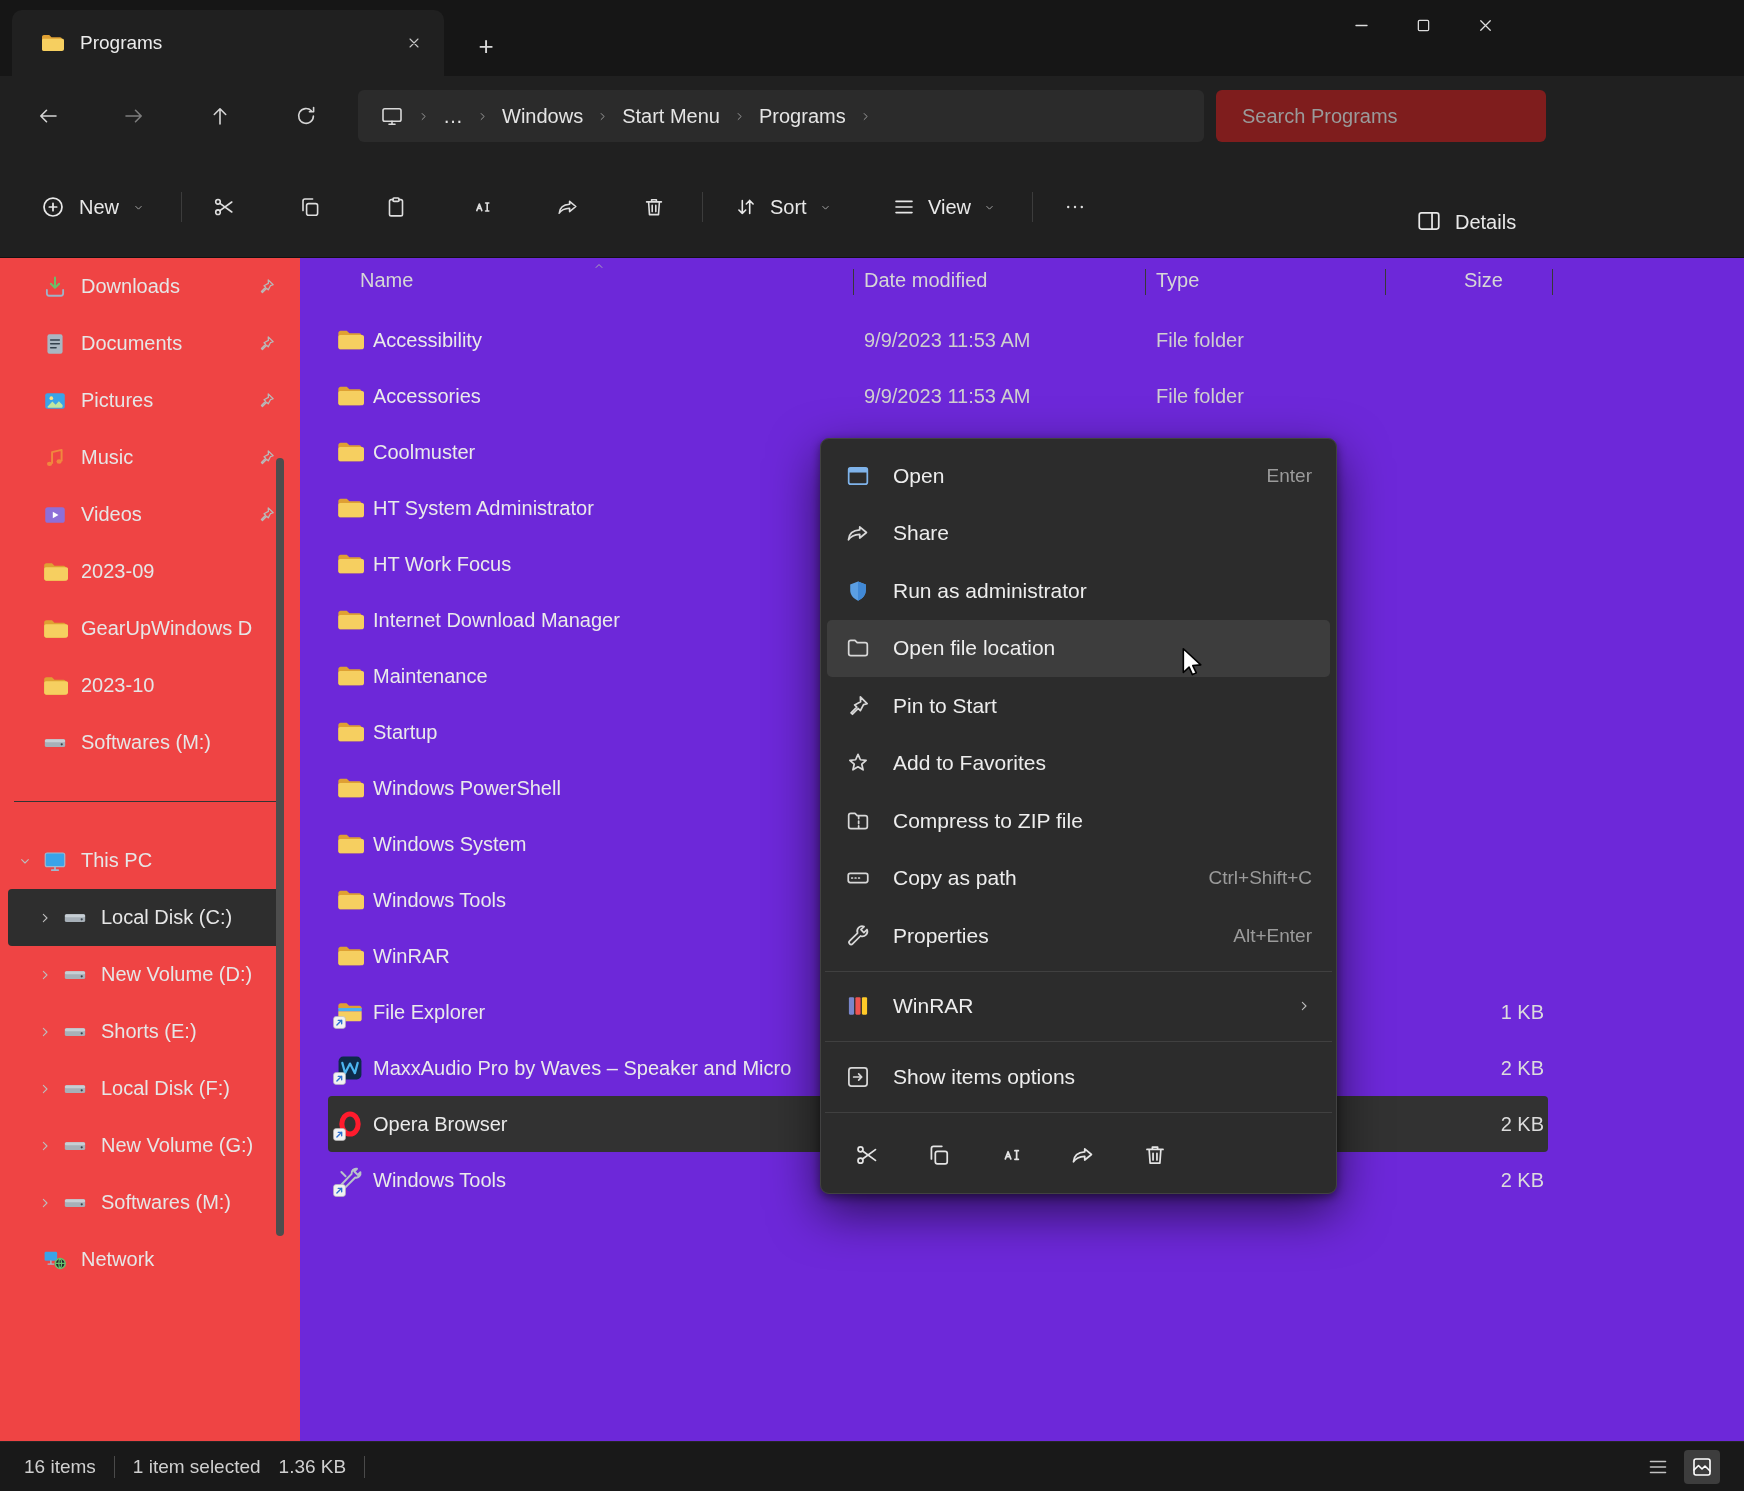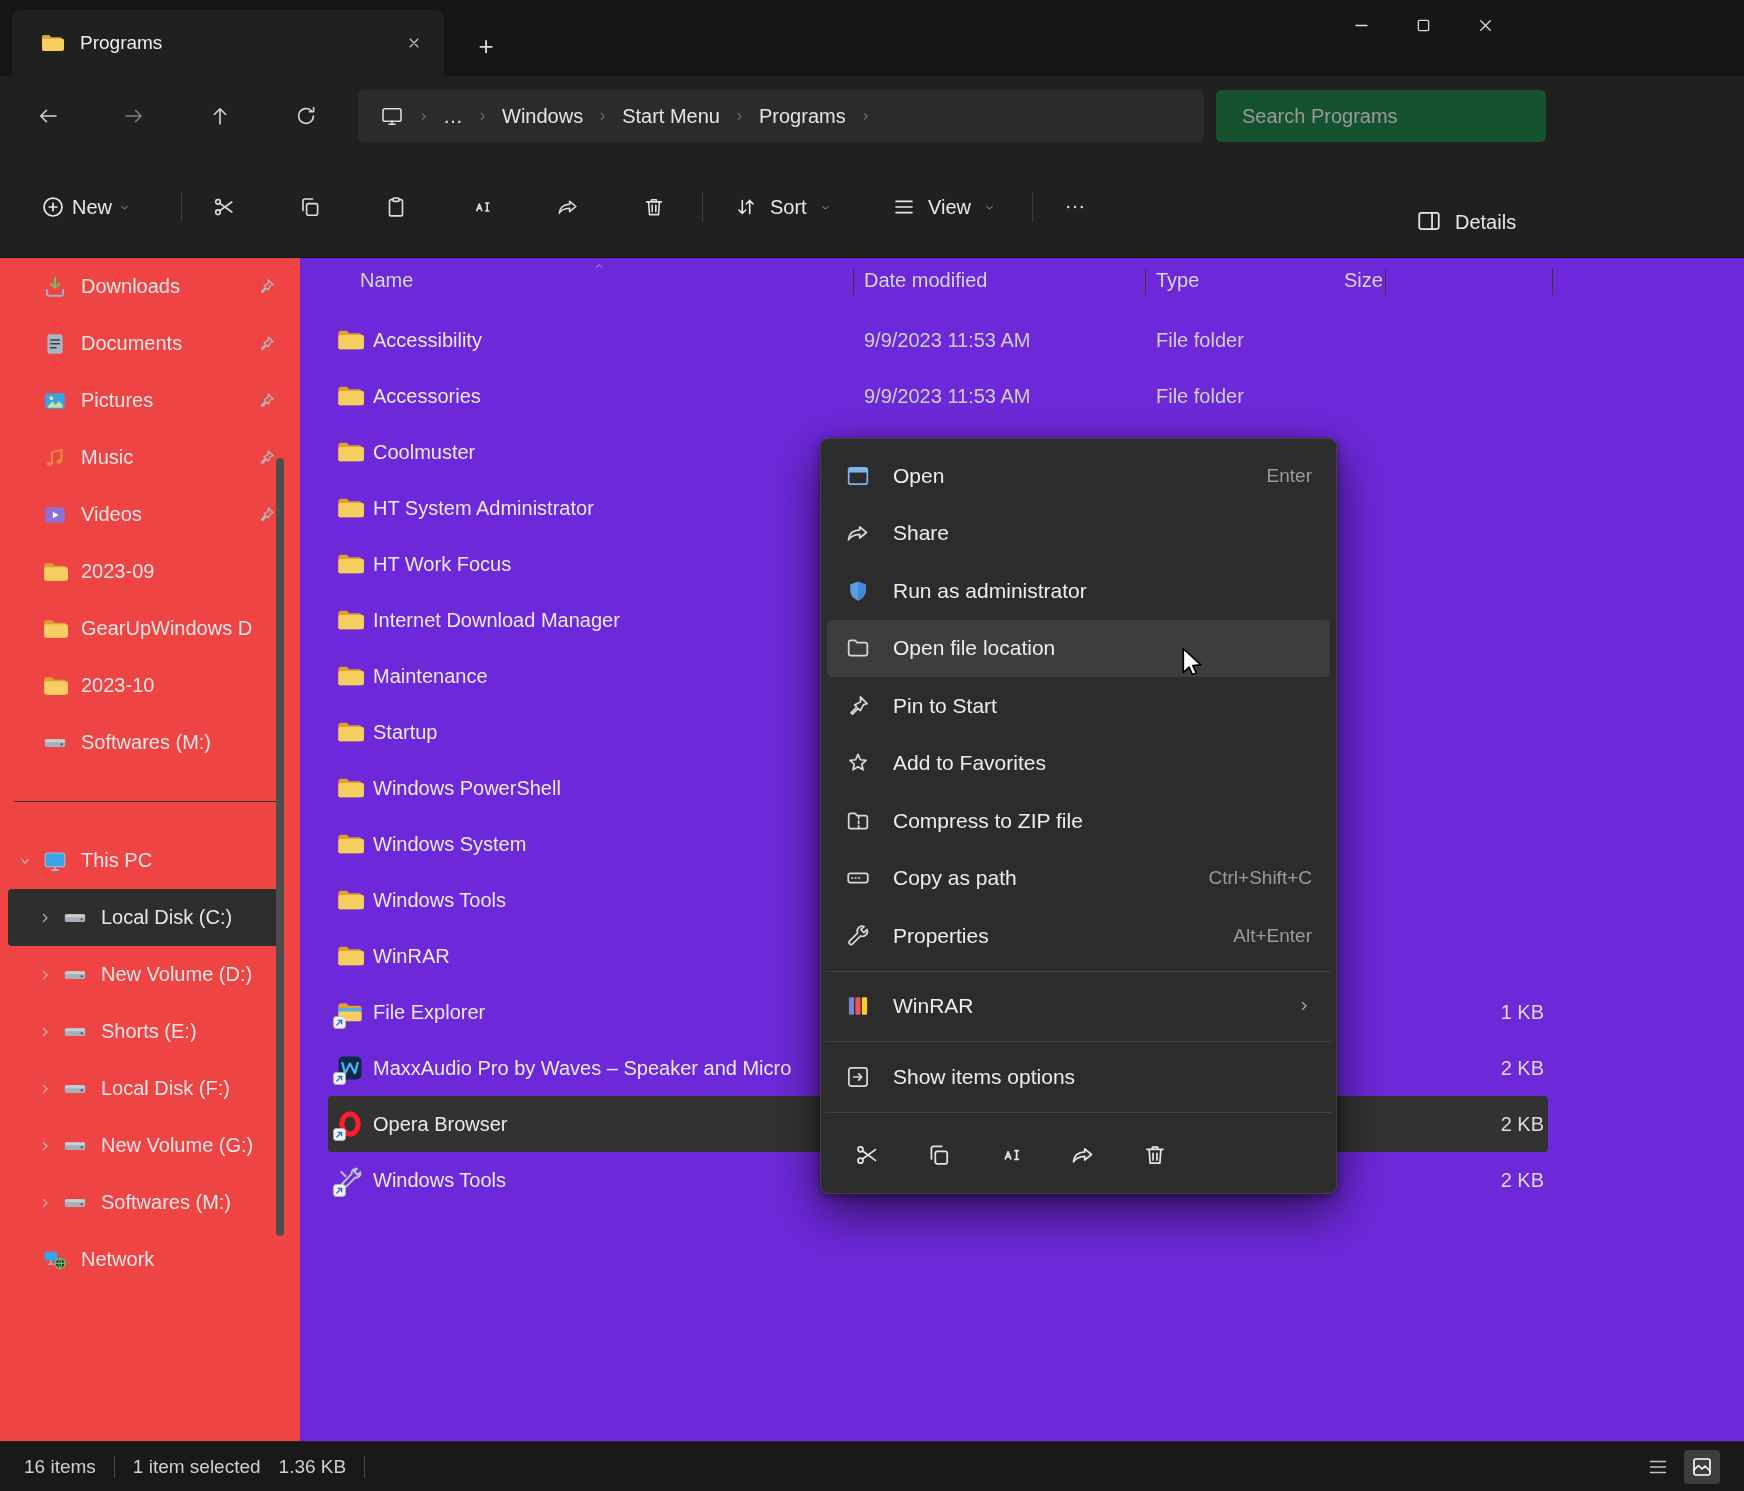--- a/index.html
+++ b/index.html
@@ -23,27 +23,27 @@
   
   .navbar{position:absolute;top:76px;left:0;right:0;height:80px;background:#202020;}
   .navbtns{position:absolute;left:26px;top:18px;display:flex;gap:42px;}
   .navbtn{width:44px;height:44px;border-radius:4px;display:flex;align-items:center;justify-content:center;color:#d5d5d5;}
   .navbtn.disabled{color:#7d7d7d;}
   .breadcrumb{position:absolute;left:358px;top:14px;width:846px;height:52px;background:#2b2b2b;border-radius:6px;
               display:flex;align-items:center;padding:0 10px;overflow:hidden;}
   .bc-btn{height:40px;border-radius:4px;display:flex;align-items:center;justify-content:center;padding:0 12px;color:#e4e4e4;font-size:20px;white-space:nowrap;}
   .bc-chev{color:#a8a8a8;margin:0 1px;}
   .bc-root{color:#d9d9d9;}
-  .searchbox{position:absolute;left:1216px;top:14px;width:330px;height:52px;background:#14532d;border-radius:6px;display:flex;align-items:center;}
+  .searchbox{position:absolute;left:1216px;top:14px;width:330px;height:52px;background:#7f1d1d;border-radius:6px;display:flex;align-items:center;}
   .searchbox input{background:transparent;border:none;outline:none;color:#dddddd;font-size:20px;padding:0 26px;width:100%;}
   .searchbox input::placeholder{color:#9a9a9a;}
 
   
   .toolbar{position:absolute;top:156px;left:0;right:0;height:102px;background:#202020;border-bottom:1px solid #121212;}
-  .newbtn{position:absolute;left:24px;top:24px;height:54px;display:flex;align-items:center;gap:6px;padding:0 16px;border-radius:4px;color:#e8e8e8;font-size:20px;}
+  .newbtn{position:absolute;left:24px;top:24px;height:54px;display:flex;align-items:center;gap:13px;padding:0 16px;border-radius:4px;color:#e8e8e8;font-size:20px;}
   .tdiv{position:absolute;top:36px;width:1px;height:30px;background:#3c3c3c;}
   .tactions{position:absolute;left:200px;top:27px;display:flex;gap:38px;}
   .tbtn{width:48px;height:48px;border-radius:4px;display:flex;align-items:center;justify-content:center;color:#dedede;}
   .ddbtn{position:absolute;top:24px;height:54px;display:flex;align-items:center;gap:12px;padding:0 14px;border-radius:4px;color:#e8e8e8;font-size:20px;}
   .morebtn{position:absolute;left:1051px;top:27px;width:48px;height:48px;border-radius:4px;display:flex;align-items:center;justify-content:center;color:#dedede;}
   .detailsbtn{position:absolute;left:1400px;top:24px;height:54px;display:flex;align-items:flex-end;gap:13px;padding:0 16px;border-radius:4px;color:#e8e8e8;font-size:20px;}
   .chev-small{color:#b5b5b5;}
 
   
   .sidebar{position:absolute;top:258px;left:0;width:300px;bottom:50px;background:#ef4444;overflow:hidden;}
@@ -686,21 +686,21 @@
         <svg viewBox="0 0 24 24" fill="none" stroke="currentColor" stroke-width="1.6" stroke-linecap="round" stroke-linejoin="round">
           <path d="M7 14.5l5-5 5 5"></path>
         </svg>
       </span>
     <span class="colh" style="left:60px">Name</span>
     <span class="colsep" style="left:553px"></span>
     <span class="colh" style="left:564px">Date modified</span>
     <span class="colsep" style="left:845px"></span>
     <span class="colh" style="left:856px">Type</span>
     <span class="colsep" style="left:1085px"></span>
-    <span class="colh" style="left:1044px">Size</span>
+    <span class="colh" style="left:1164px">Size</span>
     <span class="colsep" style="left:1252px"></span>
   </div>
 
   <div class="rows">
 
       <div class="frow">
         <span class="ficwrap">
           <span class="fic" data-icon="folder">
             <svg viewBox="0 0 24 24">
               <path fill="#dfa033" d="M2 6c0-1.1.9-2 2-2h5.2l2.3 2.3H20c1.1 0 2 .9 2 2V18c0 1.1-.9 2-2 2H4c-1.1 0-2-.9-2-2Z"></path>

